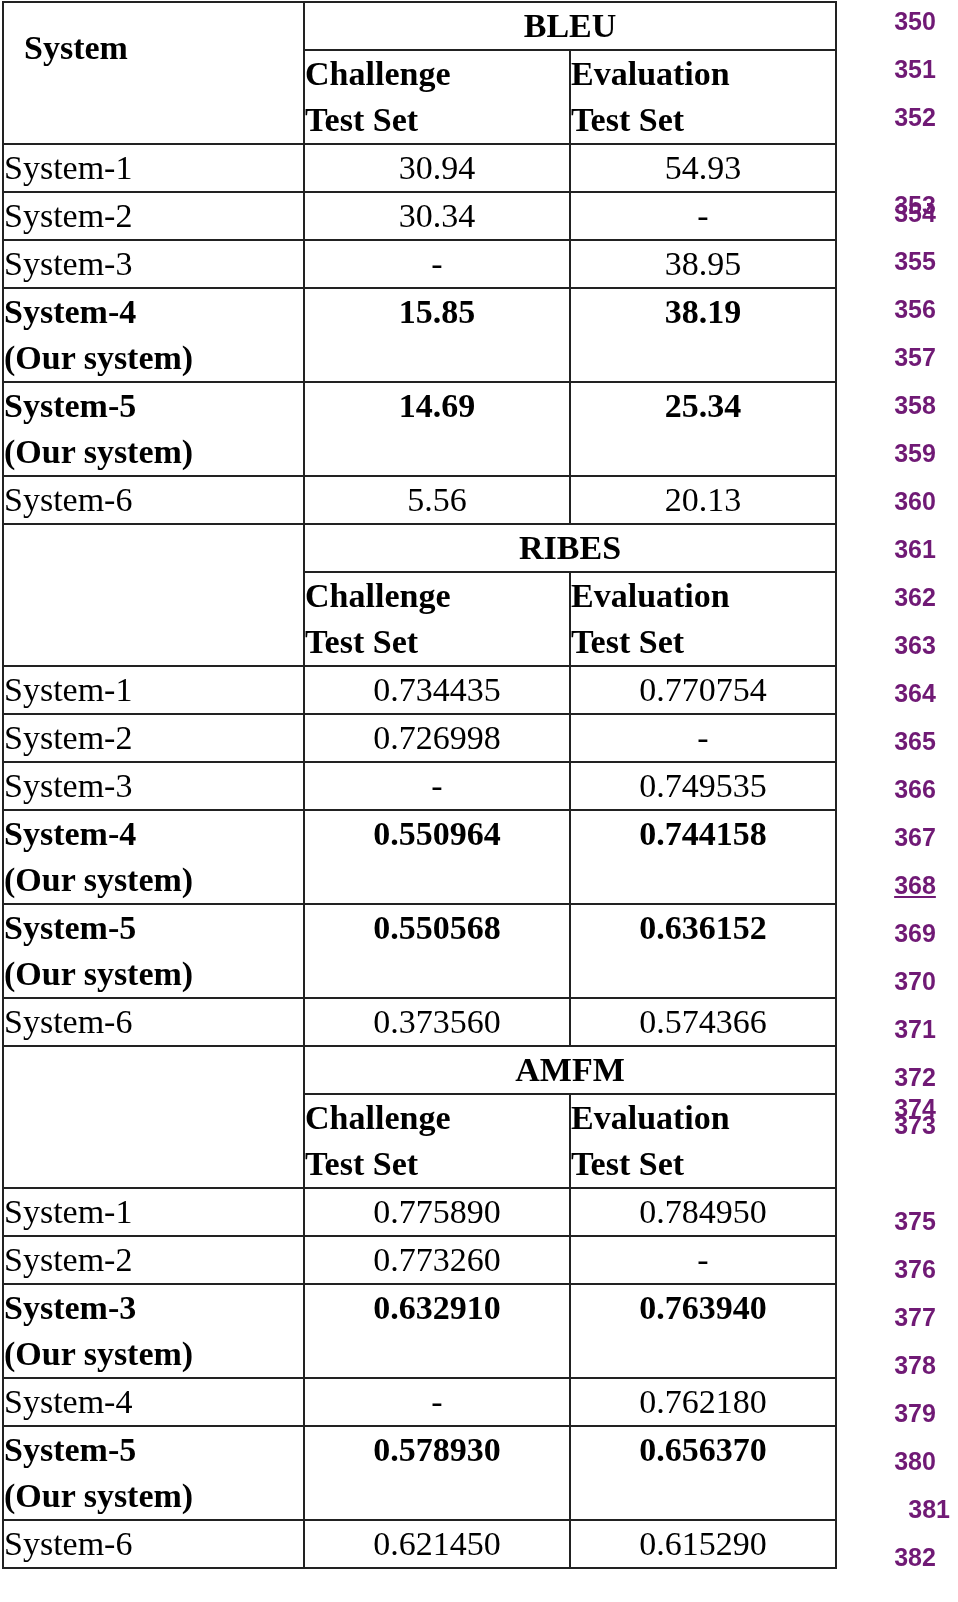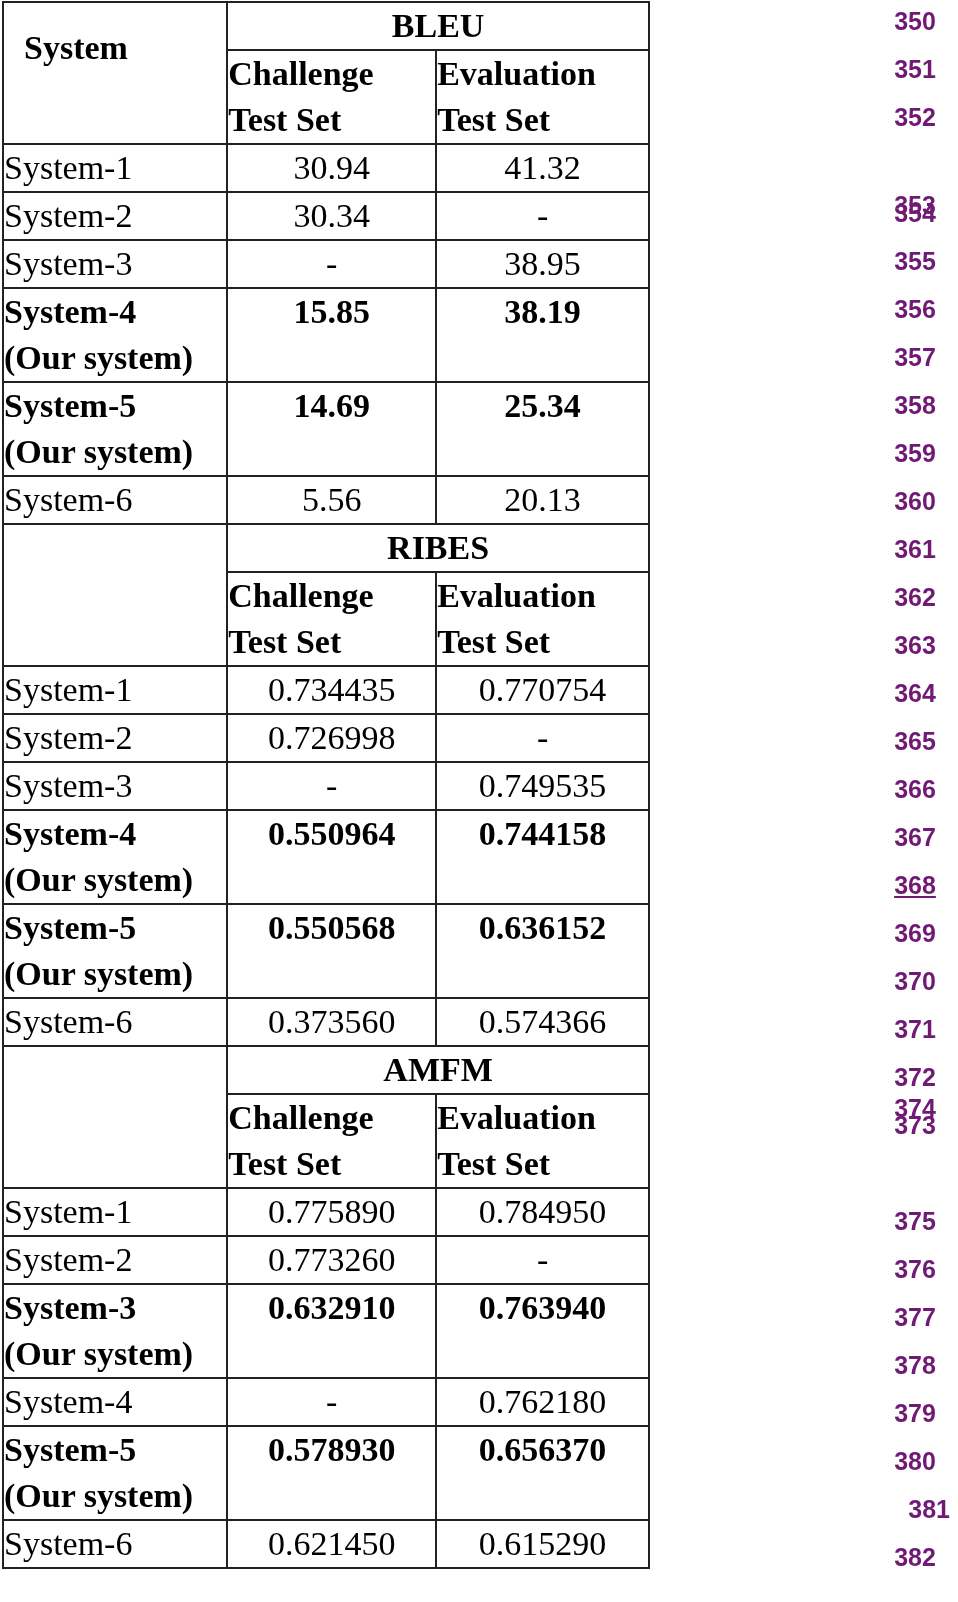--- a/index.html
+++ b/index.html
@@ -1,18 +1,18 @@
 <!DOCTYPE html>
 <html><head>
 <meta charset="utf-8">
 <style>
   html, body { margin:0; padding:0; background:#ffffff; }
   body { width:958px; height:1602px; position:relative; overflow:hidden;
          font-family:"Liberation Serif", "DejaVu Serif", serif; color:#000; }
-  .tbl { position:absolute; left:2px; top:1px; width:648px; border-collapse:collapse; }
+  .tbl { position:absolute; left:2px; top:1px; width:835px; border-collapse:collapse; }
   .tbl td { border:2px solid #222; padding:0; font-size:34px; line-height:46px; vertical-align:top; }
   .tbl td.sys { width:244px; text-align:left; }
   .tbl td.num { width:233px; text-align:center; }
   .tbl td.metric { text-align:center; font-weight:bold; height:46px; }
   .tbl td.hd { text-align:left; font-weight:bold; }
   .tbl td.syshead { font-weight:bold; padding-left:20px; vertical-align:top; padding-top:22px; }
   .bold { font-weight:bold; }
   .ln { position:absolute; left:880px; width:70px; text-align:center;
         font-family:"Liberation Sans", "DejaVu Sans", sans-serif; font-weight:bold;
         font-size:25px; color:#701a75; line-height:30px; }
@@ -34,21 +34,21 @@
         <td class="num hd">
           <div>Evaluation</div>
           <div>Test Set</div>
         </td>
       </tr>
       <tr>
         <td class="sys">
           <div>System-1</div>
         </td>
         <td class="num">30.94</td>
-        <td class="num">41.32</td>
+        <td class="num">54.93</td>
       </tr>
       <tr>
         <td class="sys">
           <div>System-2</div>
         </td>
         <td class="num">30.34</td>
         <td class="num">-</td>
       </tr>
       <tr>
         <td class="sys">

